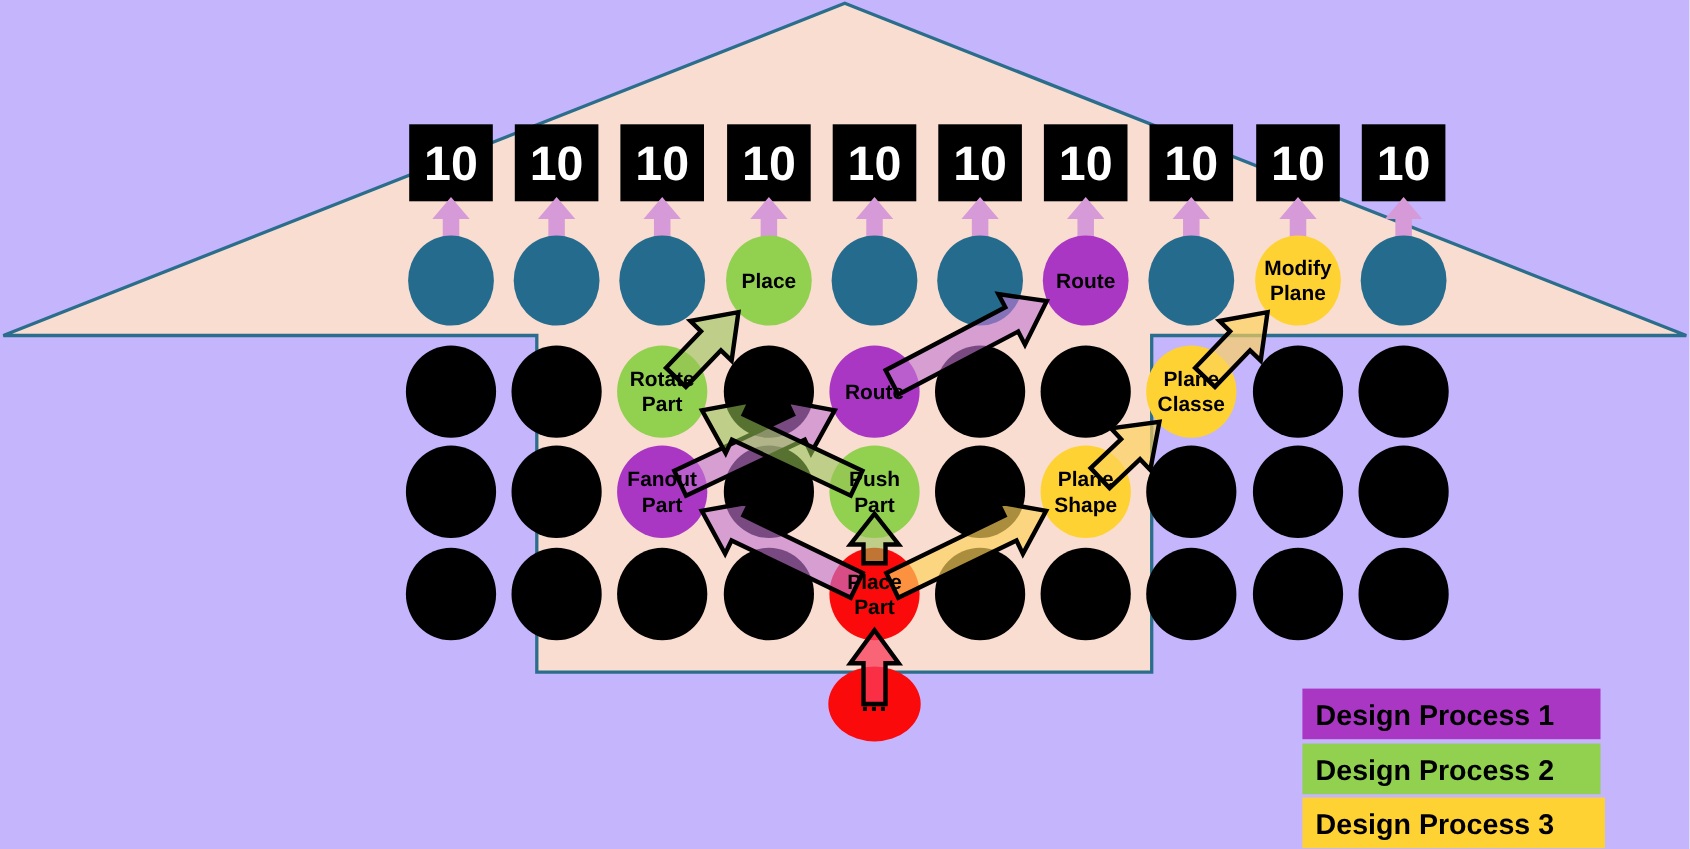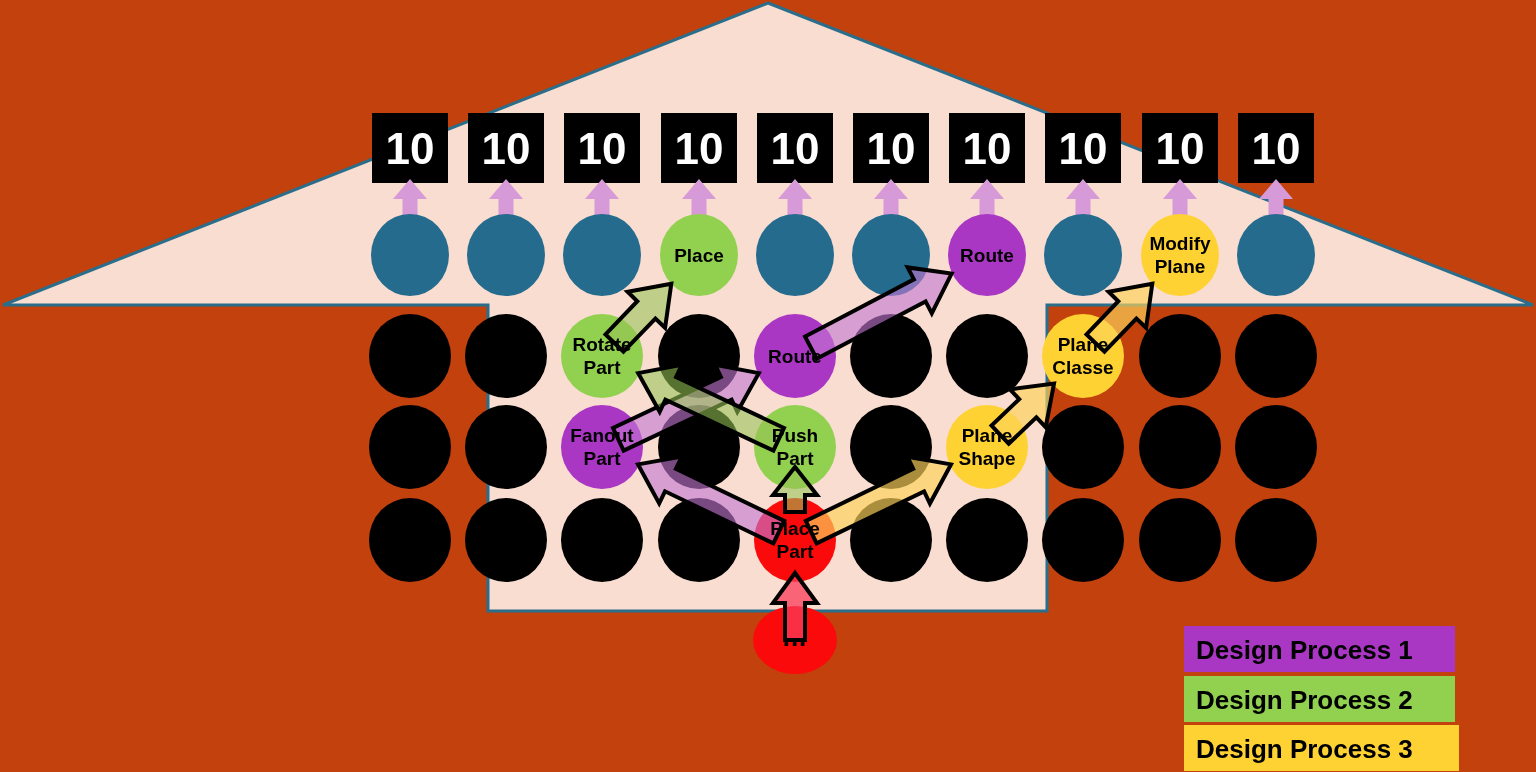--- a/index.html
+++ b/index.html
@@ -1,16 +1,16 @@
 <!DOCTYPE html>
 <html><head>
 <meta charset="utf-8">
 <style>
   html,body{margin:0;padding:0;background:#ffffff;}
-  .stage{position:relative;width:1536px;height:772px;overflow:hidden;background:#c2410c;}
+  .stage{position:relative;width:1536px;height:772px;overflow:hidden;background:#c4b5fd;}
   svg text{font-family:"Liberation Sans","DejaVu Sans",sans-serif;}
   .node-label{font-weight:bold;font-size:19px;fill:#000000;text-anchor:middle;}
   .square-label{font-weight:bold;font-size:44px;fill:#ffffff;text-anchor:middle;}
   .entry-label{font-weight:bold;font-size:26px;fill:#000000;text-anchor:middle;letter-spacing:1px;}
   .legend-label{font-weight:600;font-size:26px;fill:#000000;text-anchor:start;}
 </style>
 </head>
 <body>
 
 <div class="stage">

